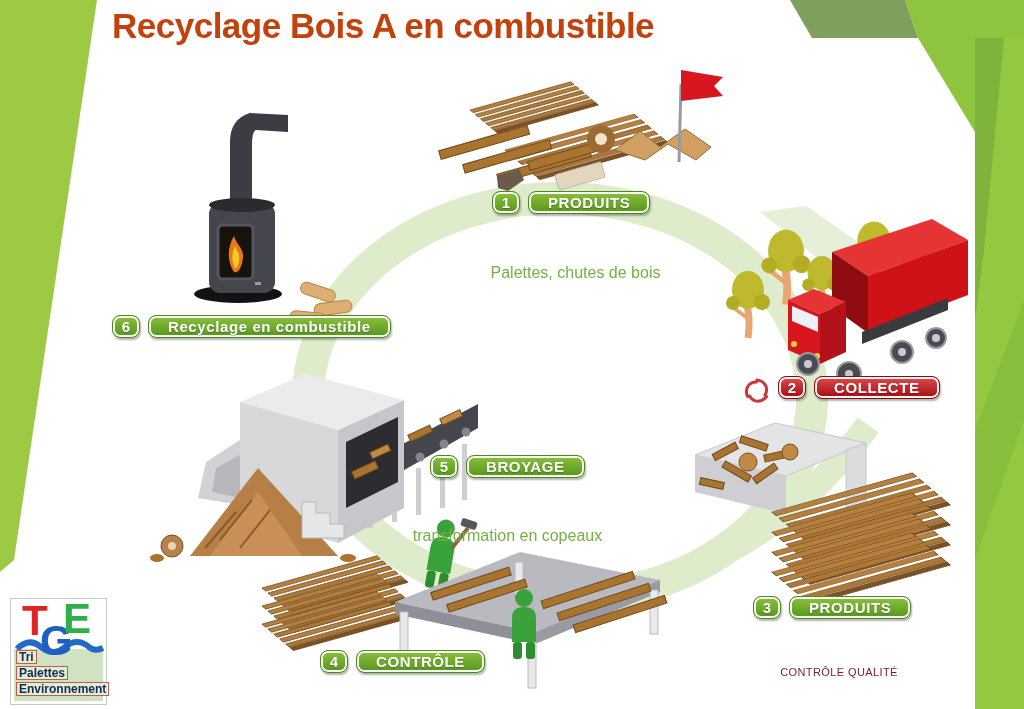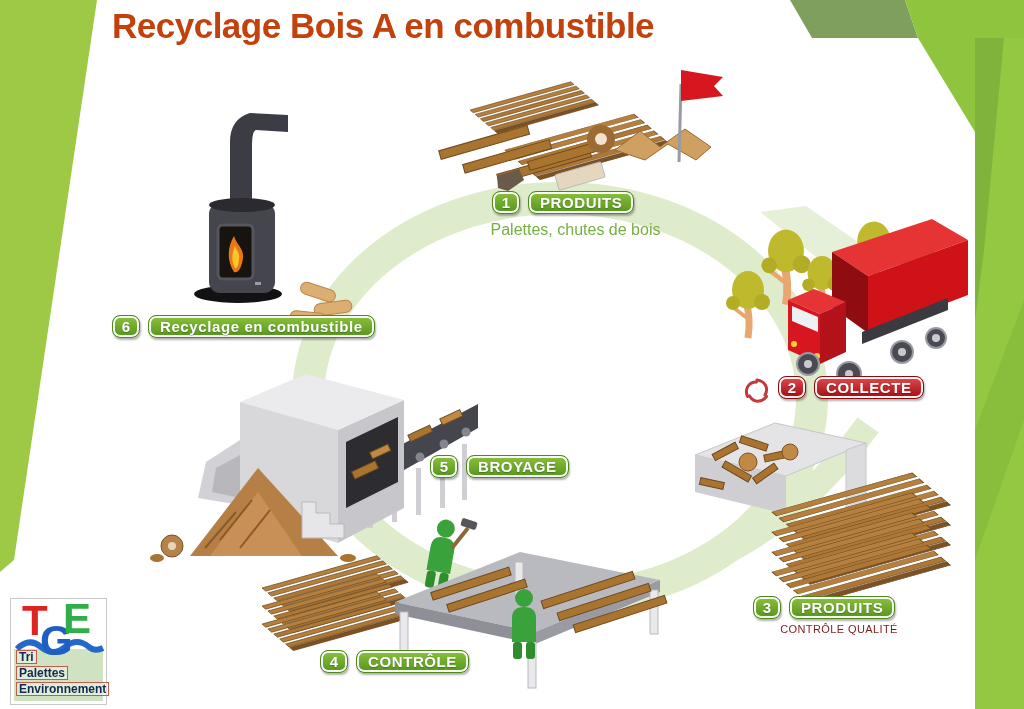--- a/index.html
+++ b/index.html
@@ -8,23 +8,23 @@
   .art{position:absolute;left:0;top:0;z-index:0;}
   .page-title{position:absolute;left:112px;top:6px;z-index:3;margin:0;
               font-size:35px;font-weight:800;color:#c2410c;letter-spacing:-.5px;}
   .step{position:absolute;z-index:3;display:flex;gap:8px;align-items:center;}
   .badge,.pill{display:inline-block;color:#fff;font-weight:bold;
      background:linear-gradient(#8cc13e,#55951c);
      border:1px solid #4d8a1b;border-radius:8px;
      box-shadow:inset 0 0 0 2px rgba(255,255,255,.95),1px 2px 2px rgba(0,0,0,.3);
      text-shadow:0 1px 1px rgba(0,0,0,.25);}
   .badge{min-width:18px;text-align:center;padding:2px 4px;font-size:15px;}
-  .pill{padding:2px 11px;font-size:15px;letter-spacing:.6px;white-space:nowrap;text-align:center;}
+  .pill{padding:2px 19px;font-size:15px;letter-spacing:.6px;white-space:nowrap;text-align:center;}
   .step.red .badge,.step.red .pill{background:linear-gradient(#e14a4e,#a30c11);border-color:#8e0a0e;}
-  .caption{position:absolute;z-index:3;color:#76b043;font-size:16px;text-align:center;}
+  .caption{position:absolute;z-index:3;color:#76b043;font-size:16px;text-align:center;margin-top:43px;}
   .caption.strong{font-weight:normal;font-size:11px;color:#7f1d1d;letter-spacing:.4px;}
   .logo{position:absolute;left:10px;top:598px;width:95px;height:105px;z-index:3;
         background:#fff;border:1px solid #c9c9c9;}
   .logo .low{position:absolute;left:3px;top:50px;right:3px;bottom:3px;background:#cfe3c2;}
   .logo .letter{position:absolute;font-weight:800;font-size:42px;line-height:1;}
   .logo .lT{left:11px;top:1px;color:#e02424;}
   .logo .lE{left:52px;top:-1px;color:#2fae4a;}
   .logo .lG{left:29px;top:21px;color:#1f5fc4;}
   .logo .wave{position:absolute;left:0;top:36px;}
   .logo .lines{position:absolute;left:5px;top:49px;}
@@ -273,20 +273,21 @@
 
 <div class="step green" style="left:320px;top:650px">
   <span class="badge">4</span>
   <span class="pill">CONTRÔLE</span>
 </div>
 
 <div class="step green" style="left:430px;top:455px">
   <span class="badge">5</span>
   <span class="pill">BROYAGE</span>
 </div>
+<div class="caption" style="left:405px;top:484px;width:205px">transformation en copeaux</div>
 
 <div class="step green" style="left:112px;top:315px">
   <span class="badge">6</span>
   <span class="pill">Recyclage en combustible</span>
 </div>
 
 <div class="logo">
   <div class="low"></div>
   <svg class="wave" width="95" height="22" viewBox="0 0 95 22">
     <path d="M6,14 Q18,2 30,12 Q42,22 54,12 Q66,2 78,12 Q84,17 92,13" stroke="#2468c8" stroke-width="6" fill="none"></path>

